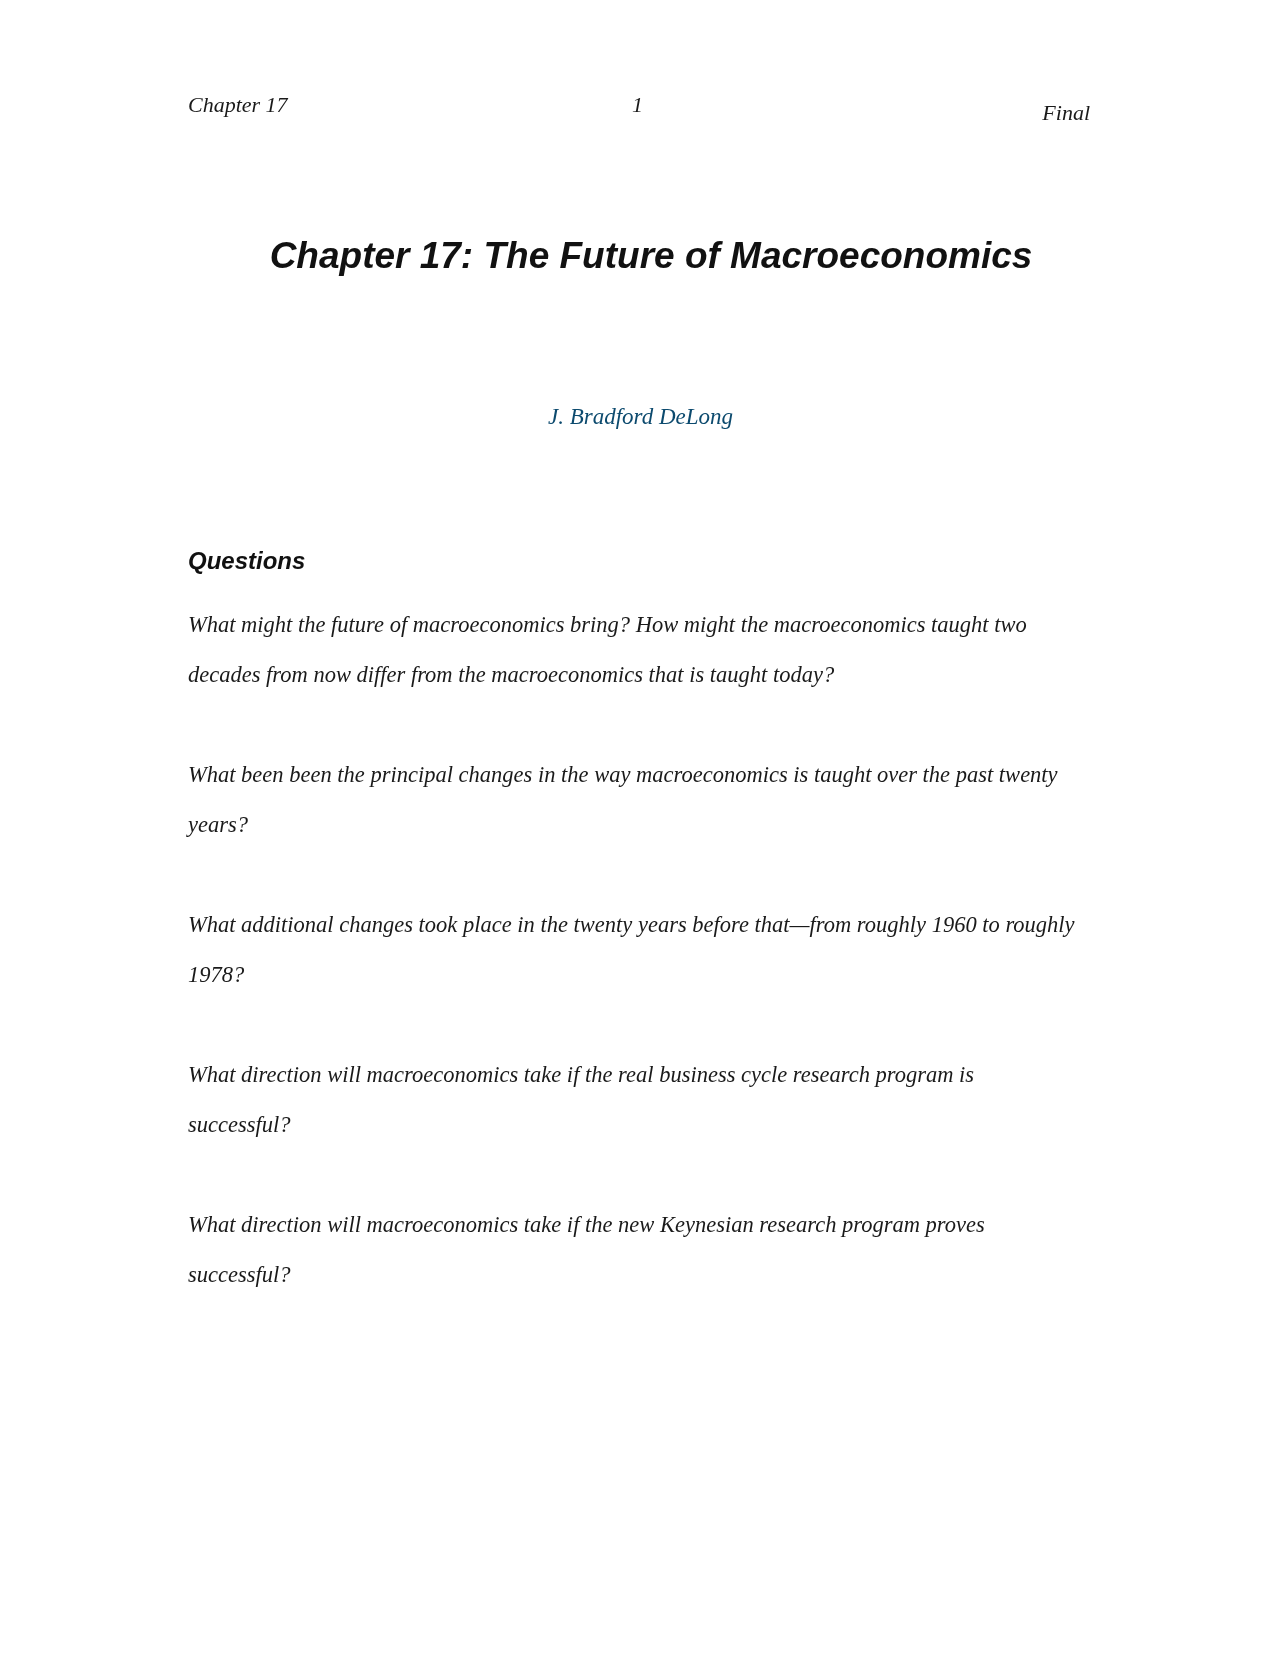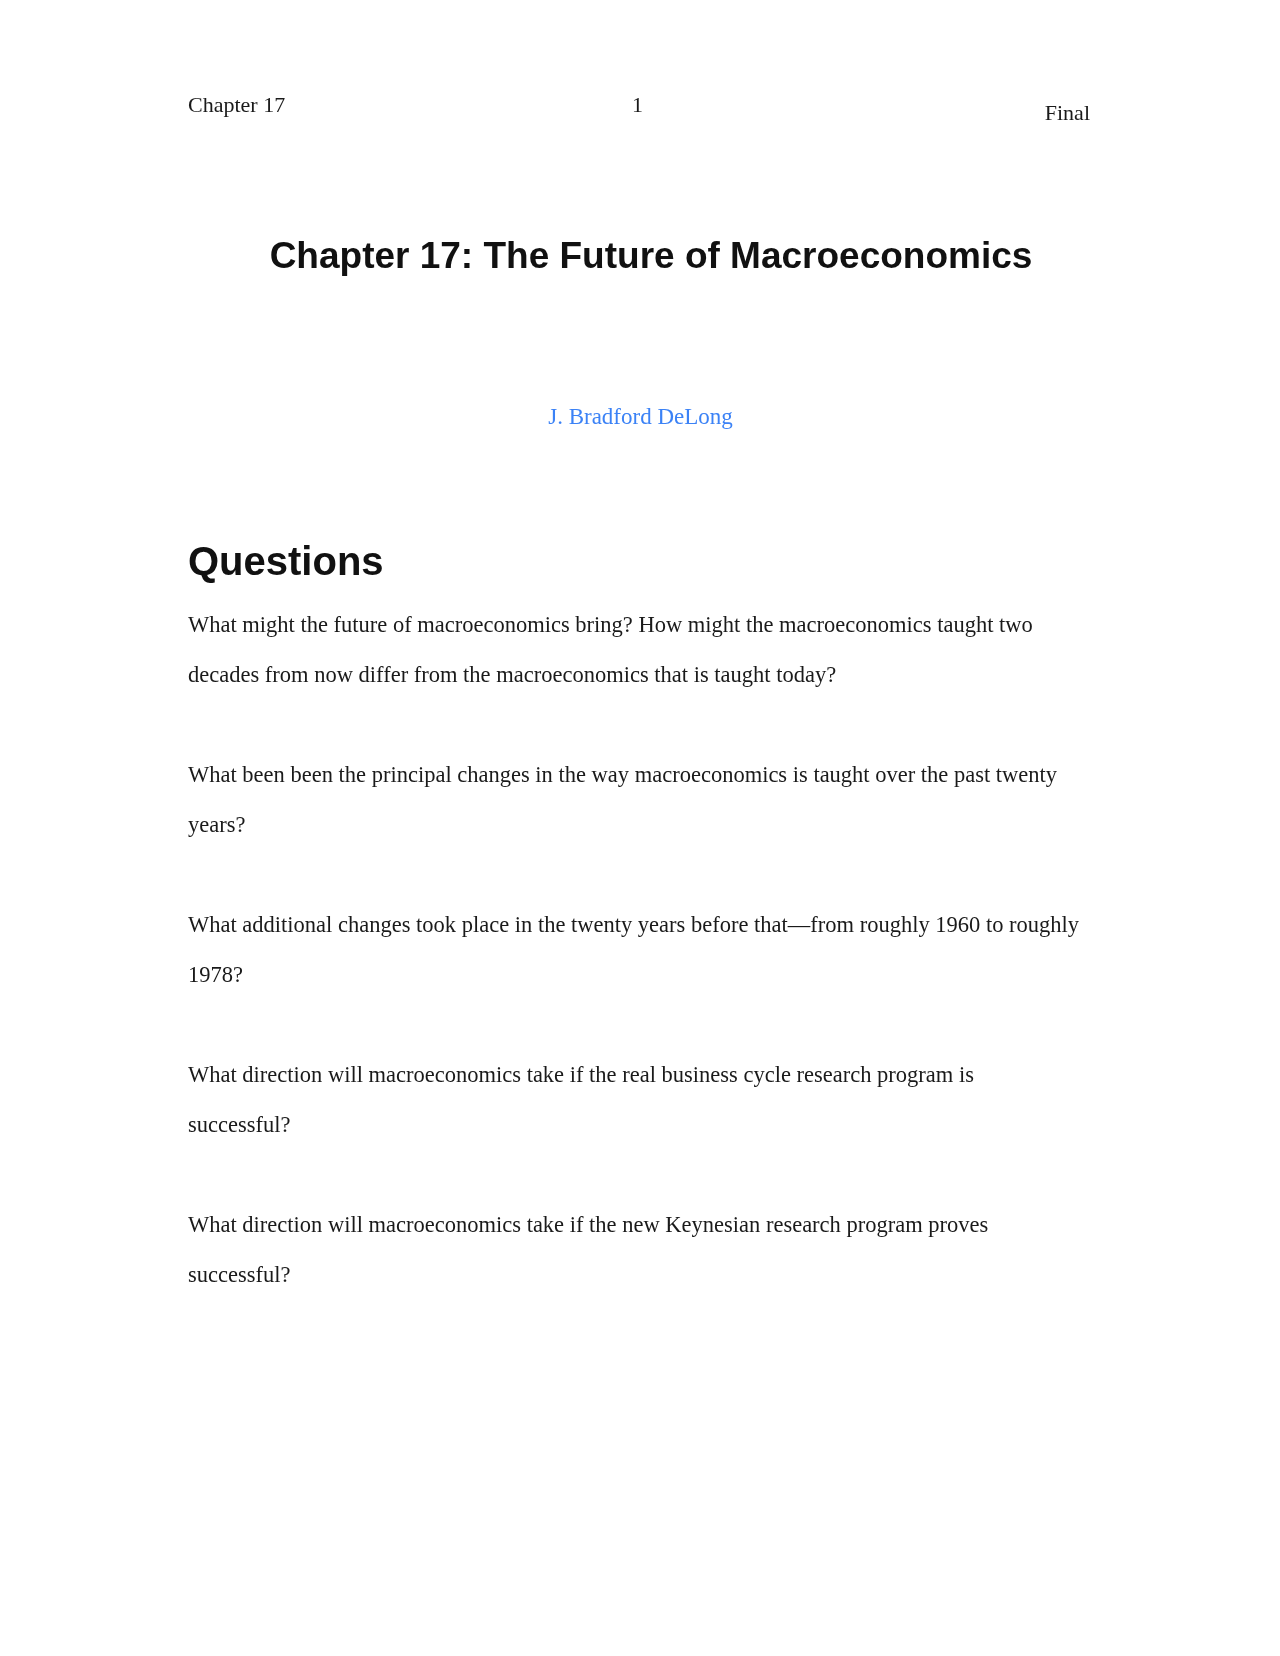--- a/index.html
+++ b/index.html
@@ -1,24 +1,24 @@
 <!DOCTYPE html>
 <html><head>
 <meta charset="utf-8">
 <style>
   html, body { margin: 0; padding: 0; background: #ffffff; }
   body { width: 1280px; height: 1656px; position: relative; overflow: hidden; color: #111; }
-  .page { position: absolute; left: 0; top: 0; width: 1280px; height: 1656px; }
+  .page { position: absolute; left: 0; top: 0; width: 1280px; height: 1656px; font-style: italic; }
   .hdr { position: absolute; top: 92px; font-family: "Liberation Serif", serif; font-size: 22px; line-height: 26px; color: #1a1a1a; }
   .hdr-left { left: 188px; }
   .hdr-center { left: 632px; }
   .hdr-right { right: 190px; margin-top: 8px; }
   .title { position: absolute; top: 234px; left: 0; width: 1280px; text-align: center; font-family: "Liberation Sans", sans-serif; font-weight: bold; font-size: 37px; line-height: 44px; color: #111; margin: 0; padding-left: 22px; box-sizing: border-box;}
-  .author { position: absolute; top: 403px; left: 0; width: 1280px; text-align: center; font-family: "Liberation Serif", serif; font-size: 23px; line-height: 28px; color: #3b82f6; padding-left: 1px; box-sizing: border-box;}
-  .section-heading { position: absolute; top: 542px; left: 188px; font-family: "Liberation Sans", sans-serif; font-weight: bold; font-size: 40px; line-height: 38px; color: #111; margin: 0; }
+  .author { position: absolute; top: 403px; left: 0; width: 1280px; text-align: center; font-family: "Liberation Serif", serif; font-size: 23px; line-height: 28px; color: #0c4a6e; padding-left: 1px; box-sizing: border-box;}
+  .section-heading { position: absolute; top: 542px; left: 188px; font-family: "Liberation Sans", sans-serif; font-weight: bold; font-size: 24px; line-height: 38px; color: #111; margin: 0; }
   .questions { position: absolute; top: 600px; left: 188px; width: 910px; font-family: "Liberation Serif", serif; font-size: 22.5px; line-height: 50px; color: #1a1a1a; }
   .q { margin: 0 16px 50px 0; }
 </style>
 </head>
 <body>
 
 <div class="page">
   <div class="hdr hdr-left">Chapter 17</div>
   <div class="hdr hdr-center">1</div>
   <div class="hdr hdr-right">Final</div>

